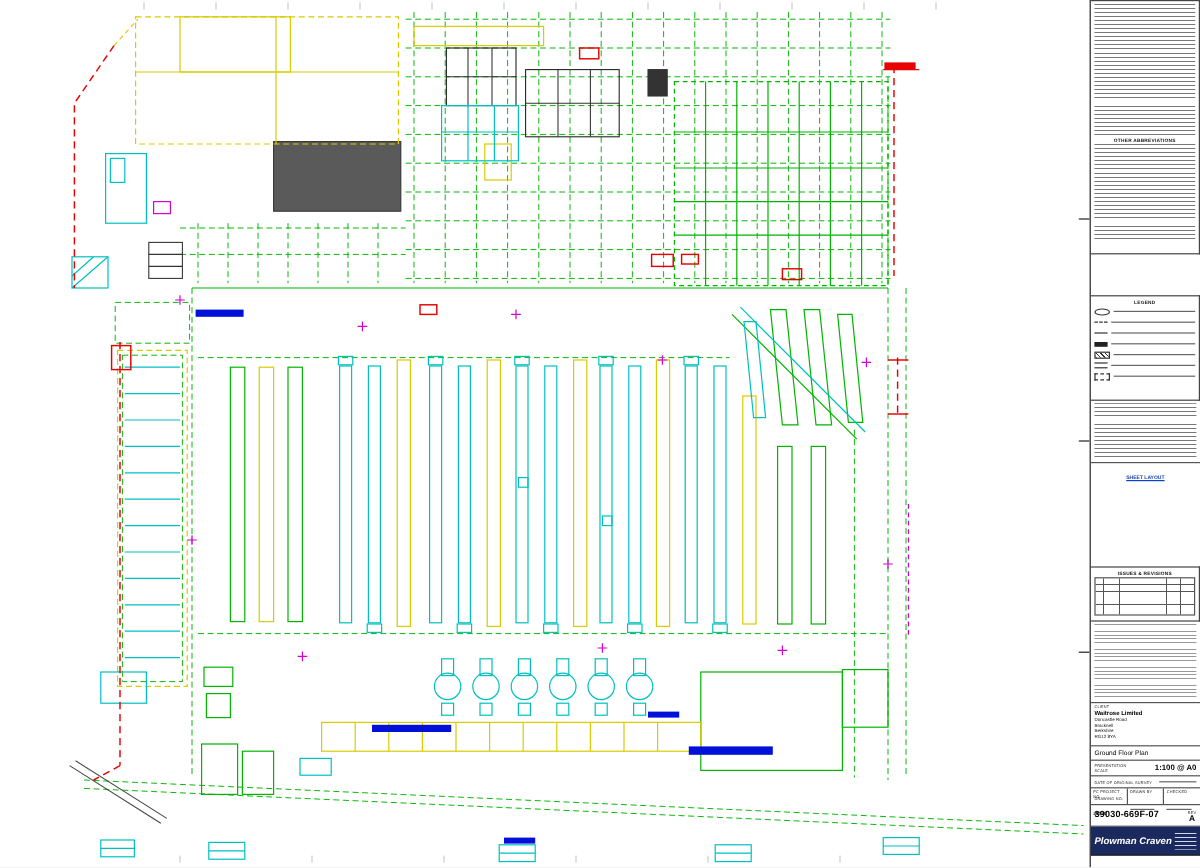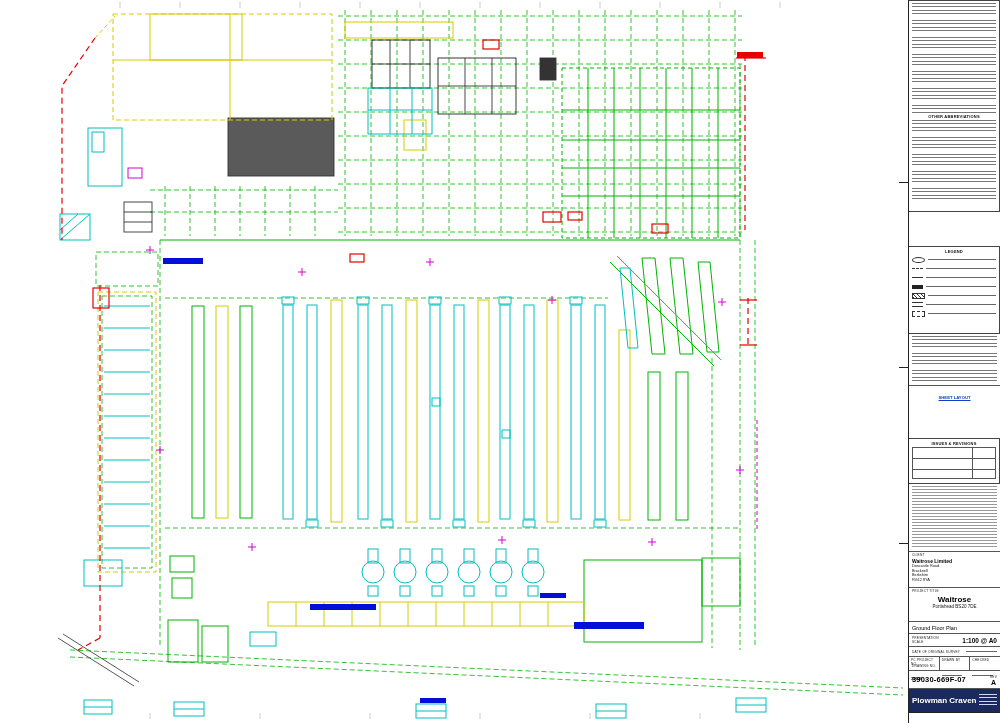--- a/index.html
+++ b/index.html
@@ -52,21 +52,21 @@
   .meta-grid{height:14px;display:flex;padding:0;}
   .meta-cell{flex:1;border-right:0.5px solid #555;padding:1px 2px;box-sizing:border-box;}
   .meta-cell:last-child{border-right:none;}
   .meta-val{font-size:4px;font-weight:bold;color:#000;}
   .dno{height:18px;display:flex;align-items:flex-end;justify-content:space-between;padding:1px 3px 2px;}
   .dno-left .lbl{margin-bottom:0.5px;}
   .dno-val{font-size:7.5px;font-weight:bold;color:#000;letter-spacing:.2px;}
   .rev-block{text-align:center;}
   .rev-val{font-size:7px;font-weight:bold;color:#000;}
   .logo{height:23px;background:#1b2a5e;display:flex;align-items:center;gap:3px;padding:0 3px;border-bottom:0.5px solid #222;}
-  .logo-text{color:#fff;font-size:8px;font-weight:bold;white-space:nowrap;}
+  .logo-text{color:#fff;font-size:8px;font-weight:bold;font-style:italic;white-space:nowrap;}
   .logo-addr{flex:1;height:14px;background:repeating-linear-gradient(to bottom,#cfd6ee 0,#cfd6ee .7px,transparent .7px,transparent 3.4px);}
   .bottom-strip{height:10px;border-bottom:none;}
   .fold{position:absolute;width:9px;height:1px;background:#222;left:899px;}
 </style>
 </head>
 <body>
 
 <div class="sheet">
 
   <svg class="plan-svg" width="908" height="723" viewBox="0 0 908 723">
@@ -400,25 +400,20 @@
 
     <div class="sec client">
       <span class="lbl">CLIENT</span>
       <div class="name">Waitrose Limited</div>
       <div class="addr">Doncastle Road</div>
       <div class="addr">Bracknell</div>
       <div class="addr">Berkshire</div>
       <div class="addr">RG12 8YA</div>
     </div>
 
-    <div class="sec project">
-      <span class="lbl" style="text-align:left">PROJECT TITLE</span>
-      <div class="proj-title">Waitrose</div>
-      <div class="proj-loc">Portishead BS20 7DE</div>
-    </div>
 
     <div class="sec dtitle">Ground Floor Plan</div>
 
     <div class="sec scale-row">
       <span class="lbl" style="width:34px">PRESENTATION SCALE</span>
       <span class="scale-val">1:100 @ A0</span>
     </div>
 
     <div class="sec meta-row">
       <span class="lbl" style="width:52px">DATE OF ORIGINAL SURVEY</span>

